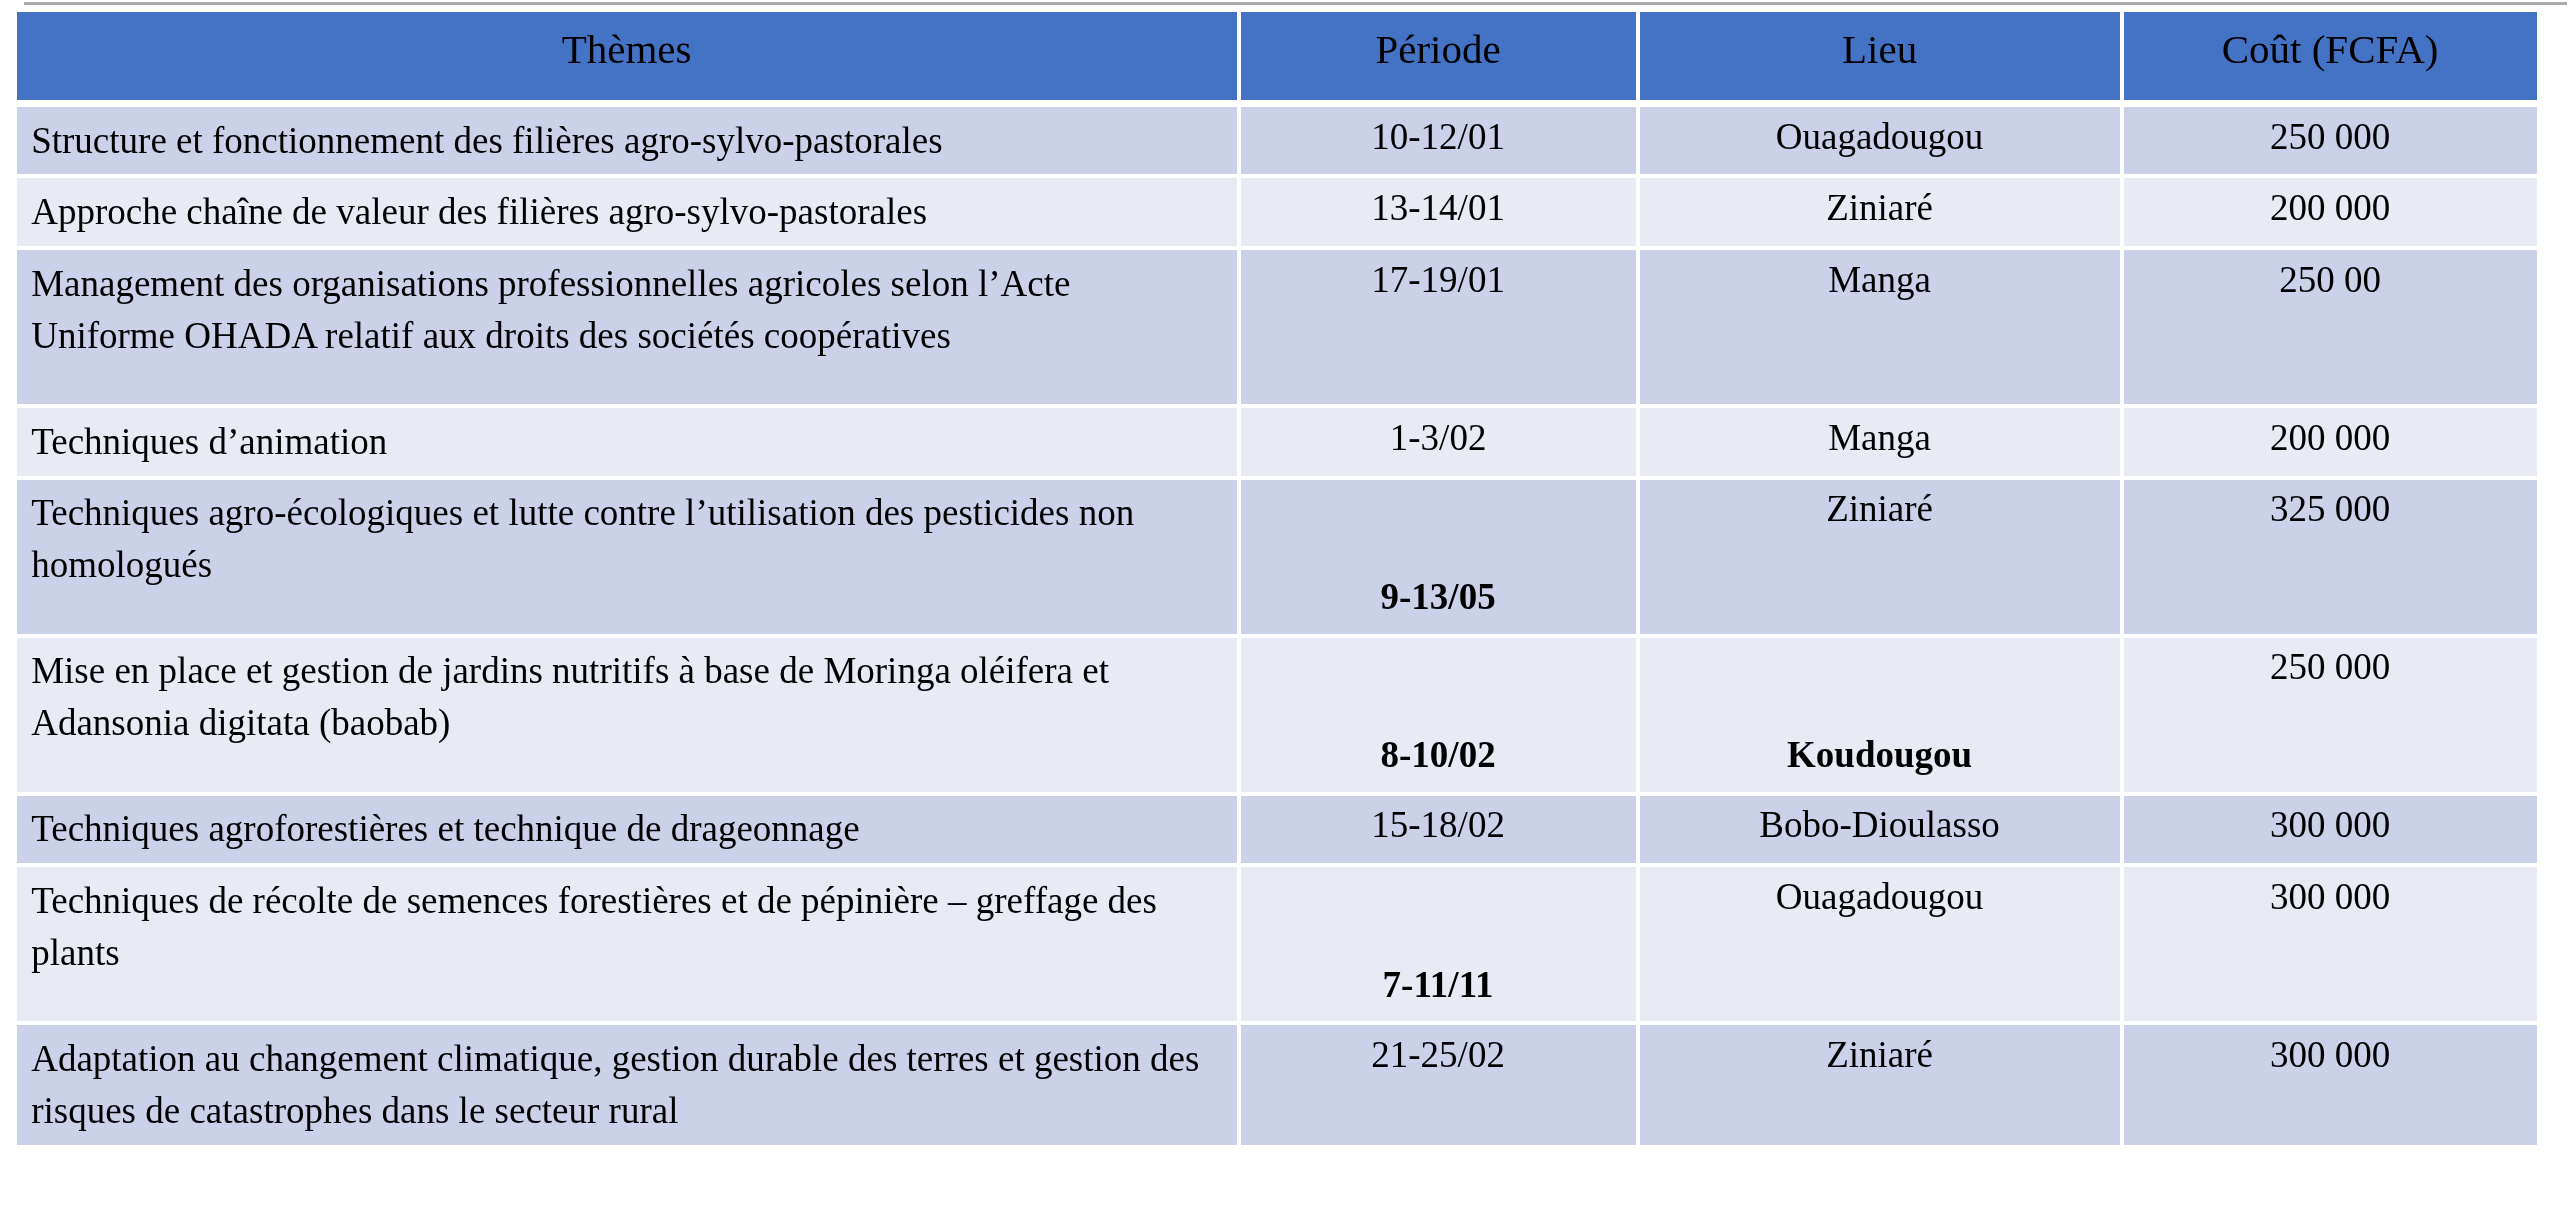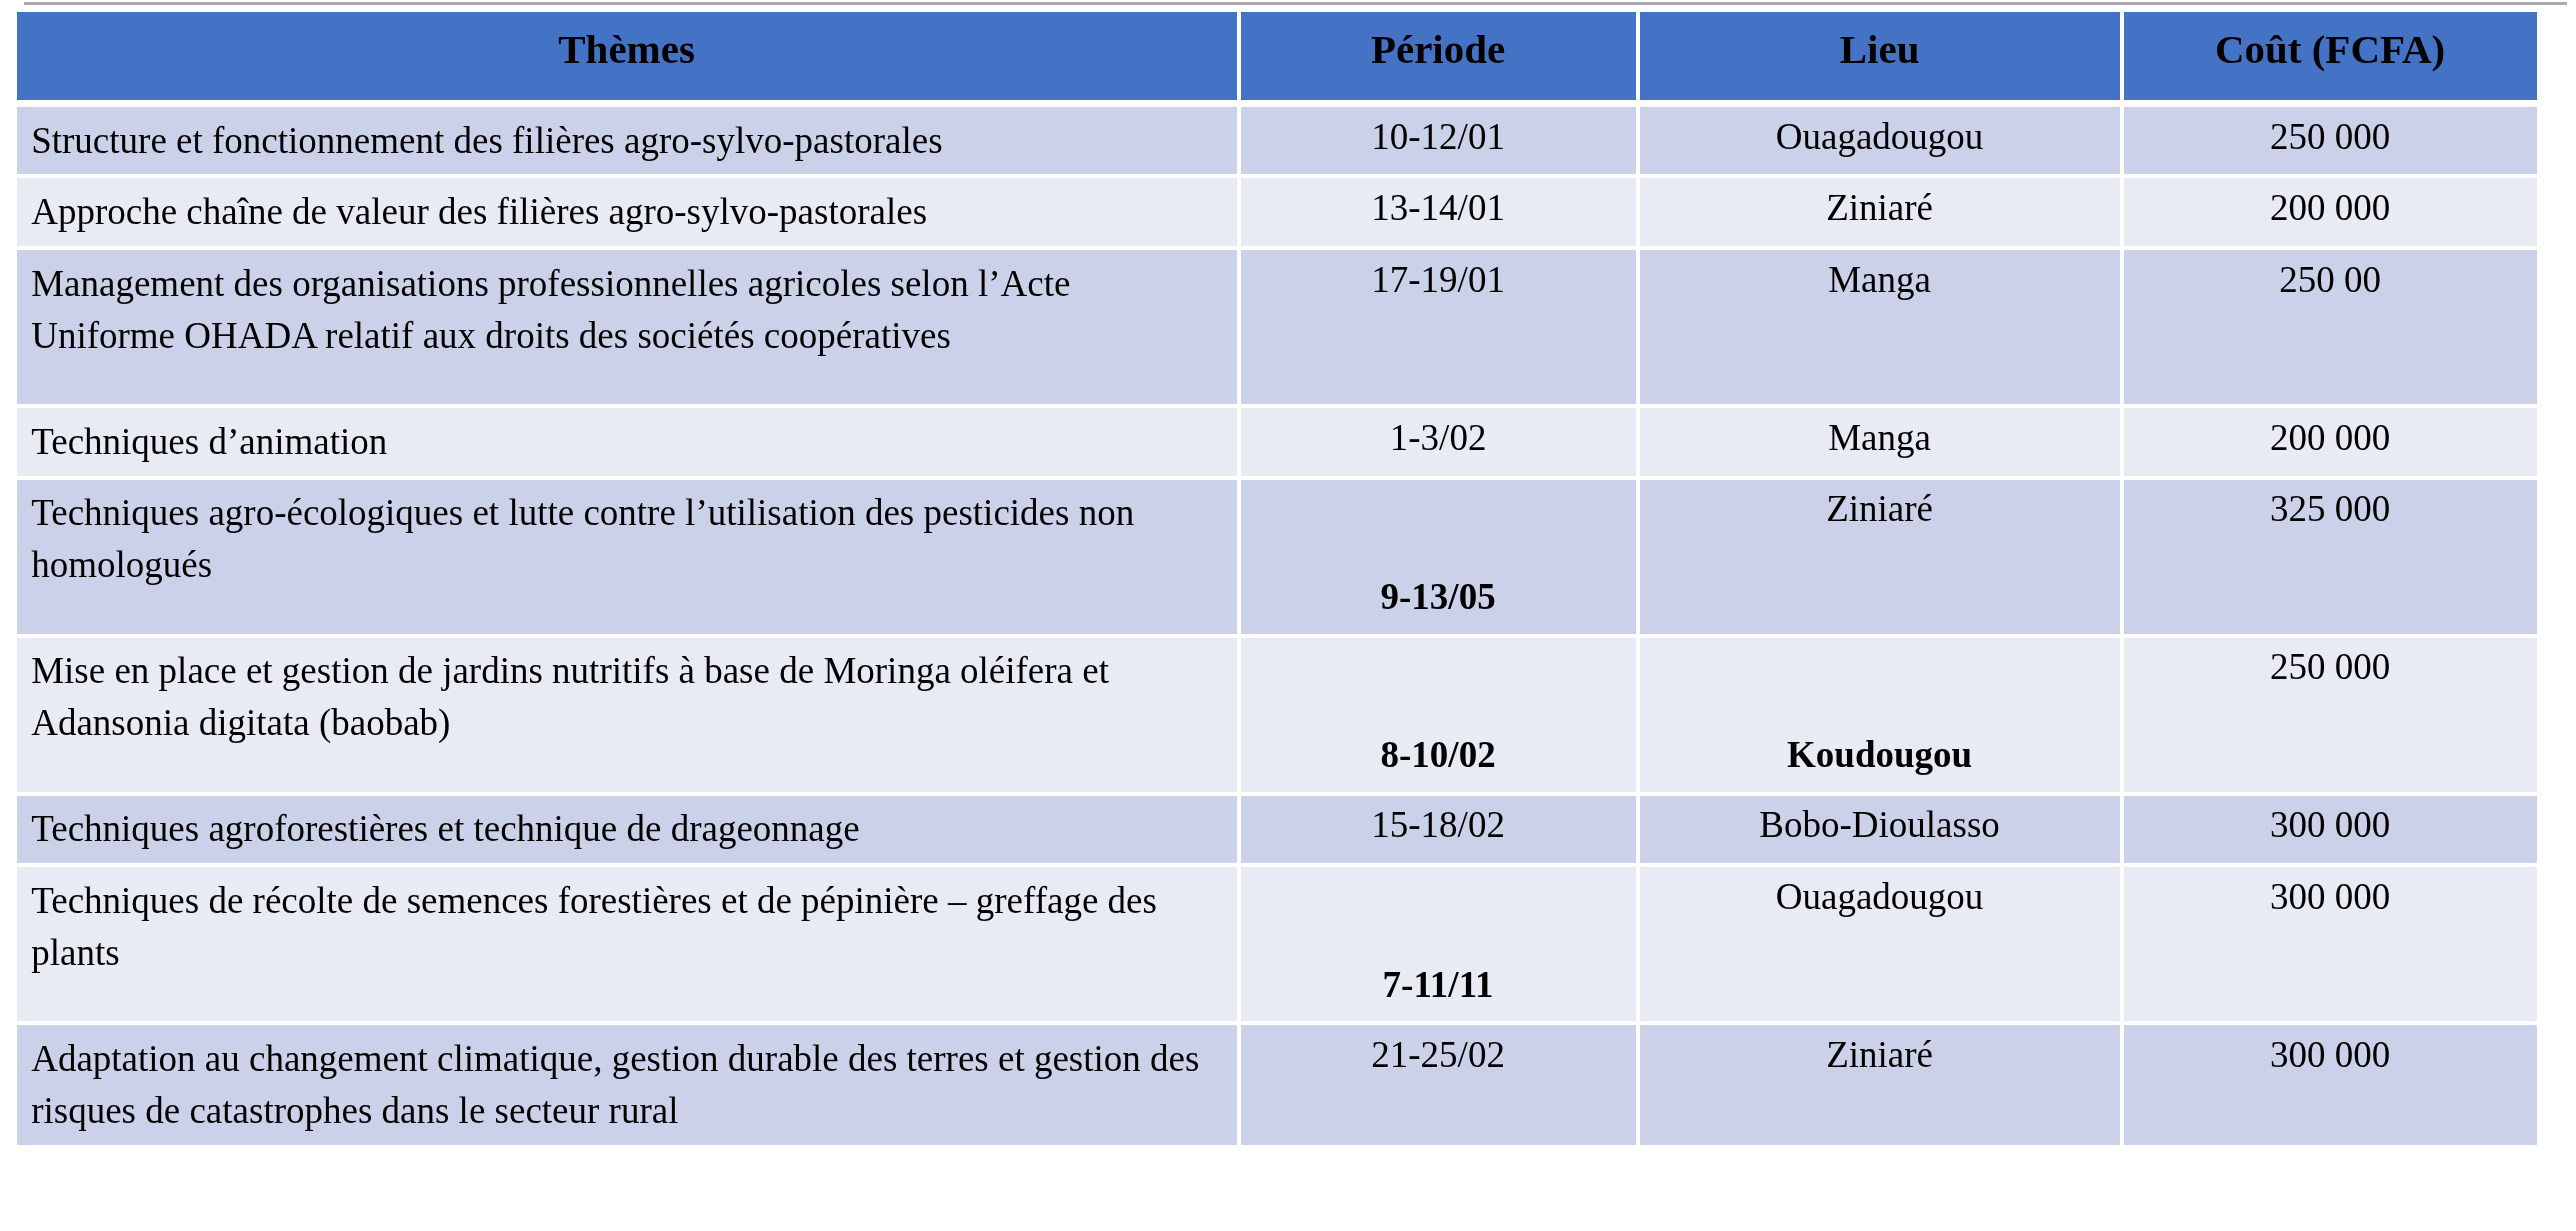--- a/index.html
+++ b/index.html
@@ -26,21 +26,21 @@
     table-layout: fixed;
     margin: 7.8px 0 0 12.6px;
   }
   col.c-theme   { width: 1220px; }
   col.c-periode { width: 395px; }
   col.c-lieu    { width: 480px; }
   col.c-cout    { width: 413px; }
 
   th {
     background: var(--header-bg, #4472C4);
-    font-weight: bold;
+    font-weight: normal;
     font-size: 41px;
     height: 91px;                 
     vertical-align: top;
     padding-top: 13.6px;
     text-align: center;
     border-bottom: 3.9px solid #ffffff;
   }
   td {
     font-size: 37px;
     vertical-align: top;

